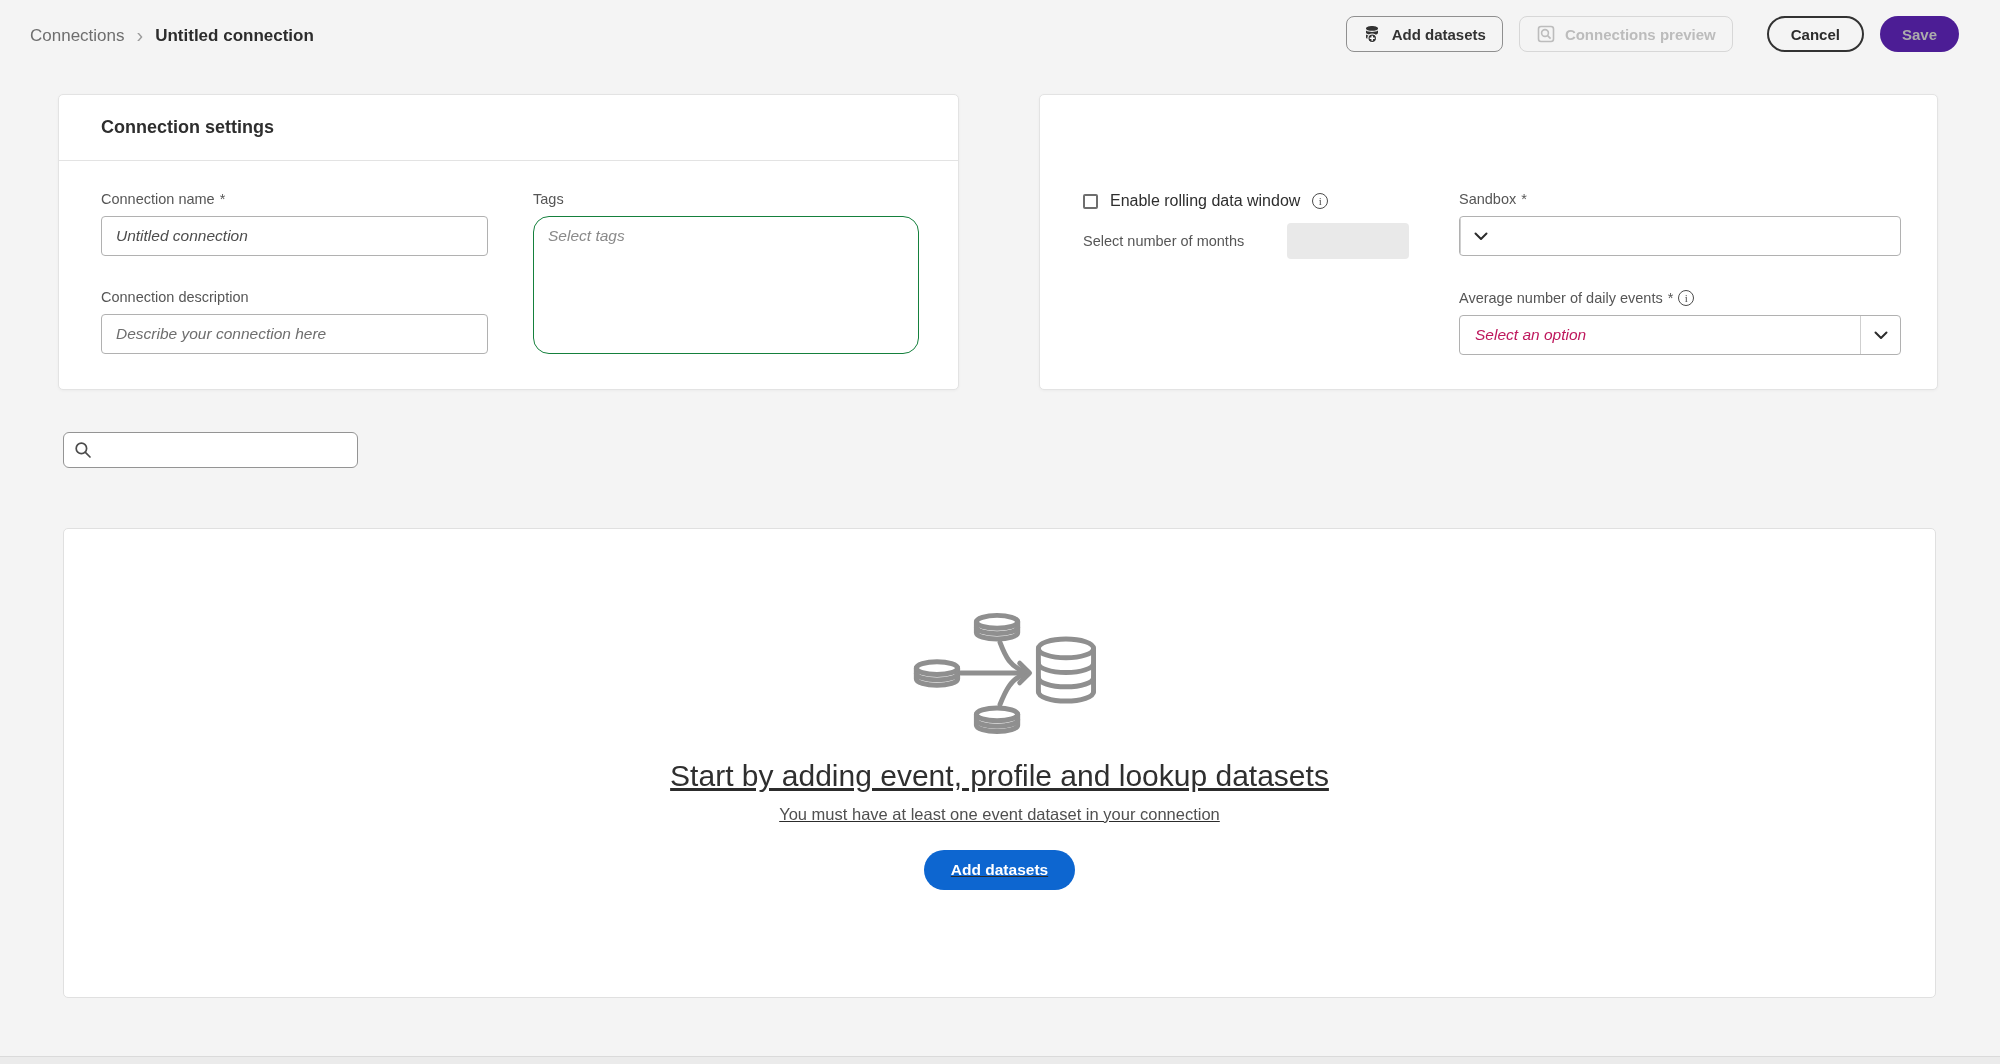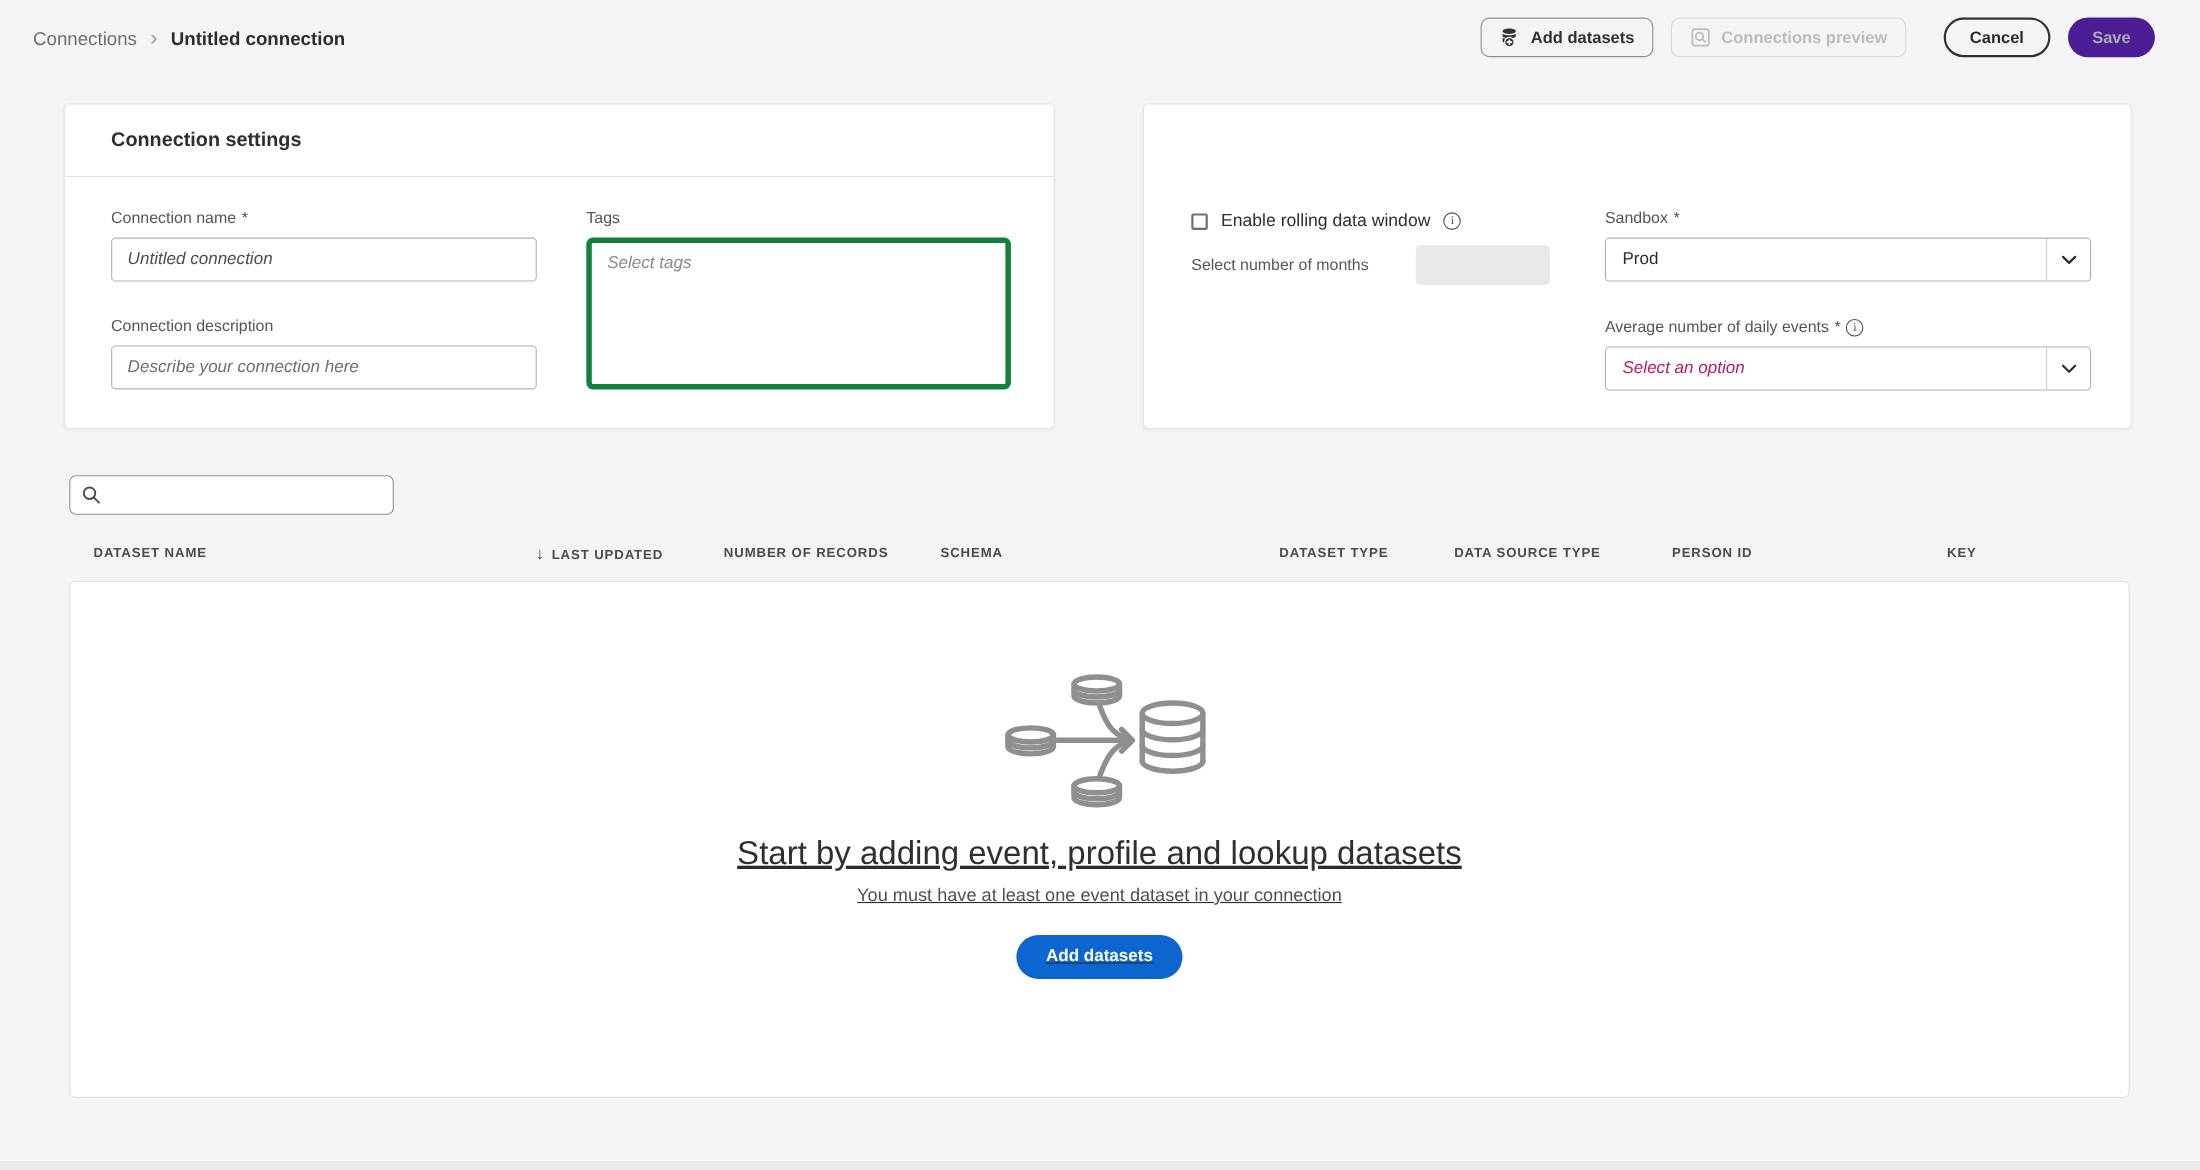--- a/index.html
+++ b/index.html
@@ -57,21 +57,21 @@
     height:40px; width:100%; border:1px solid #b1b1b1; border-radius:4px;
     padding:0 14px; font-size:15.5px; font-style:italic; color:#4d4d4d;
     background:#fff; font-family:inherit; outline:none;
   }
   .text-input::placeholder { color:#6e6e6e; font-style:italic; }
 
   .col-a { position:absolute; left:42px; width:387px; }
   .col-b { position:absolute; left:474px; width:386px; }
 
   .tags-box {
-    width:100%; height:138px; border:5px solid #15803d; border-radius:6px;
+    width:100%; height:138px; border:1px solid #15803d; border-radius:16px;
     padding:10px 14px; font-size:15.5px; font-style:italic; color:#8a8a8a;
     background:#fff; resize:none; font-family:inherit; outline:none;
   }
   .tags-box::placeholder { color:#8a8a8a; font-style:italic; }
 
   
   .check-row { position:absolute; left:43px; top:97px; display:flex; align-items:center; gap:12px; }
   .checkbox { width:15px; height:15px; border:2px solid #6e6e6e; border-radius:2px; background:#fff; cursor:pointer; }
   .check-label { font-size:16px; color:#2e2e2e; }
   .info-badge {
@@ -223,21 +223,20 @@
         </span>
       </div>
     </div>
 
     <div class="ds-col" style="top:95px;">
       <label class="field-label">
         <span>Sandbox</span>
         <span class="req">*</span>
       </label>
       <div class="dropdown" style="margin-top:8px;">
-        <span class="dd-value">Prod</span>
         <span class="dd-chev">
           <svg width="14" height="9" viewBox="0 0 14 9">
               <path d="M1.5 1.5 L7 7 L12.5 1.5" fill="none" stroke="#2c2c2c" stroke-width="2" stroke-linecap="round" stroke-linejoin="round"></path>
             </svg>
         </span>
       </div>
     </div>
 
     <div class="ds-col" style="top:194px;">
       <label class="field-label">
@@ -259,33 +258,20 @@
   <div class="search">
     <span class="icon">
       <svg width="18" height="18" viewBox="0 0 18 18" fill="none" stroke="#4b4b4b" stroke-width="1.7">
         <circle cx="7.4" cy="7.4" r="5.2"></circle>
         <path d="M11.4 11.4 L16 16" stroke-linecap="round"></path>
       </svg>
     </span>
     <input type="text" placeholder="" style="">
   </div>
 
-  <div class="thead">
-    <span class="th" style="left:22px;">DATASET NAME</span>
-    <span class="th" style="left:424px;">
-      <span class="sort-arrow">↓</span>
-      <span>LAST UPDATED</span>
-    </span>
-    <span class="th" style="left:595px;">NUMBER OF RECORDS</span>
-    <span class="th" style="left:792px;">SCHEMA</span>
-    <span class="th" style="left:1100px;">DATASET TYPE</span>
-    <span class="th" style="left:1259px;">DATA SOURCE TYPE</span>
-    <span class="th" style="left:1457px;">PERSON ID</span>
-    <span class="th" style="left:1707px;">KEY</span>
-  </div>
 
   <div class="table-panel">
     <div class="empty">
       <svg width="212" height="128" viewBox="0 0 200 130">
         <g fill="none" stroke="#8f8f8f" stroke-width="5" stroke-linecap="round" stroke-linejoin="round">
 
           <ellipse cx="97" cy="13" rx="21" ry="6.5"></ellipse>
           <path d="M76 13 v11 a21 6.5 0 0 0 42 0 v-11"></path>
           <path d="M76 18.5 a21 6.5 0 0 0 42 0"></path>
 

